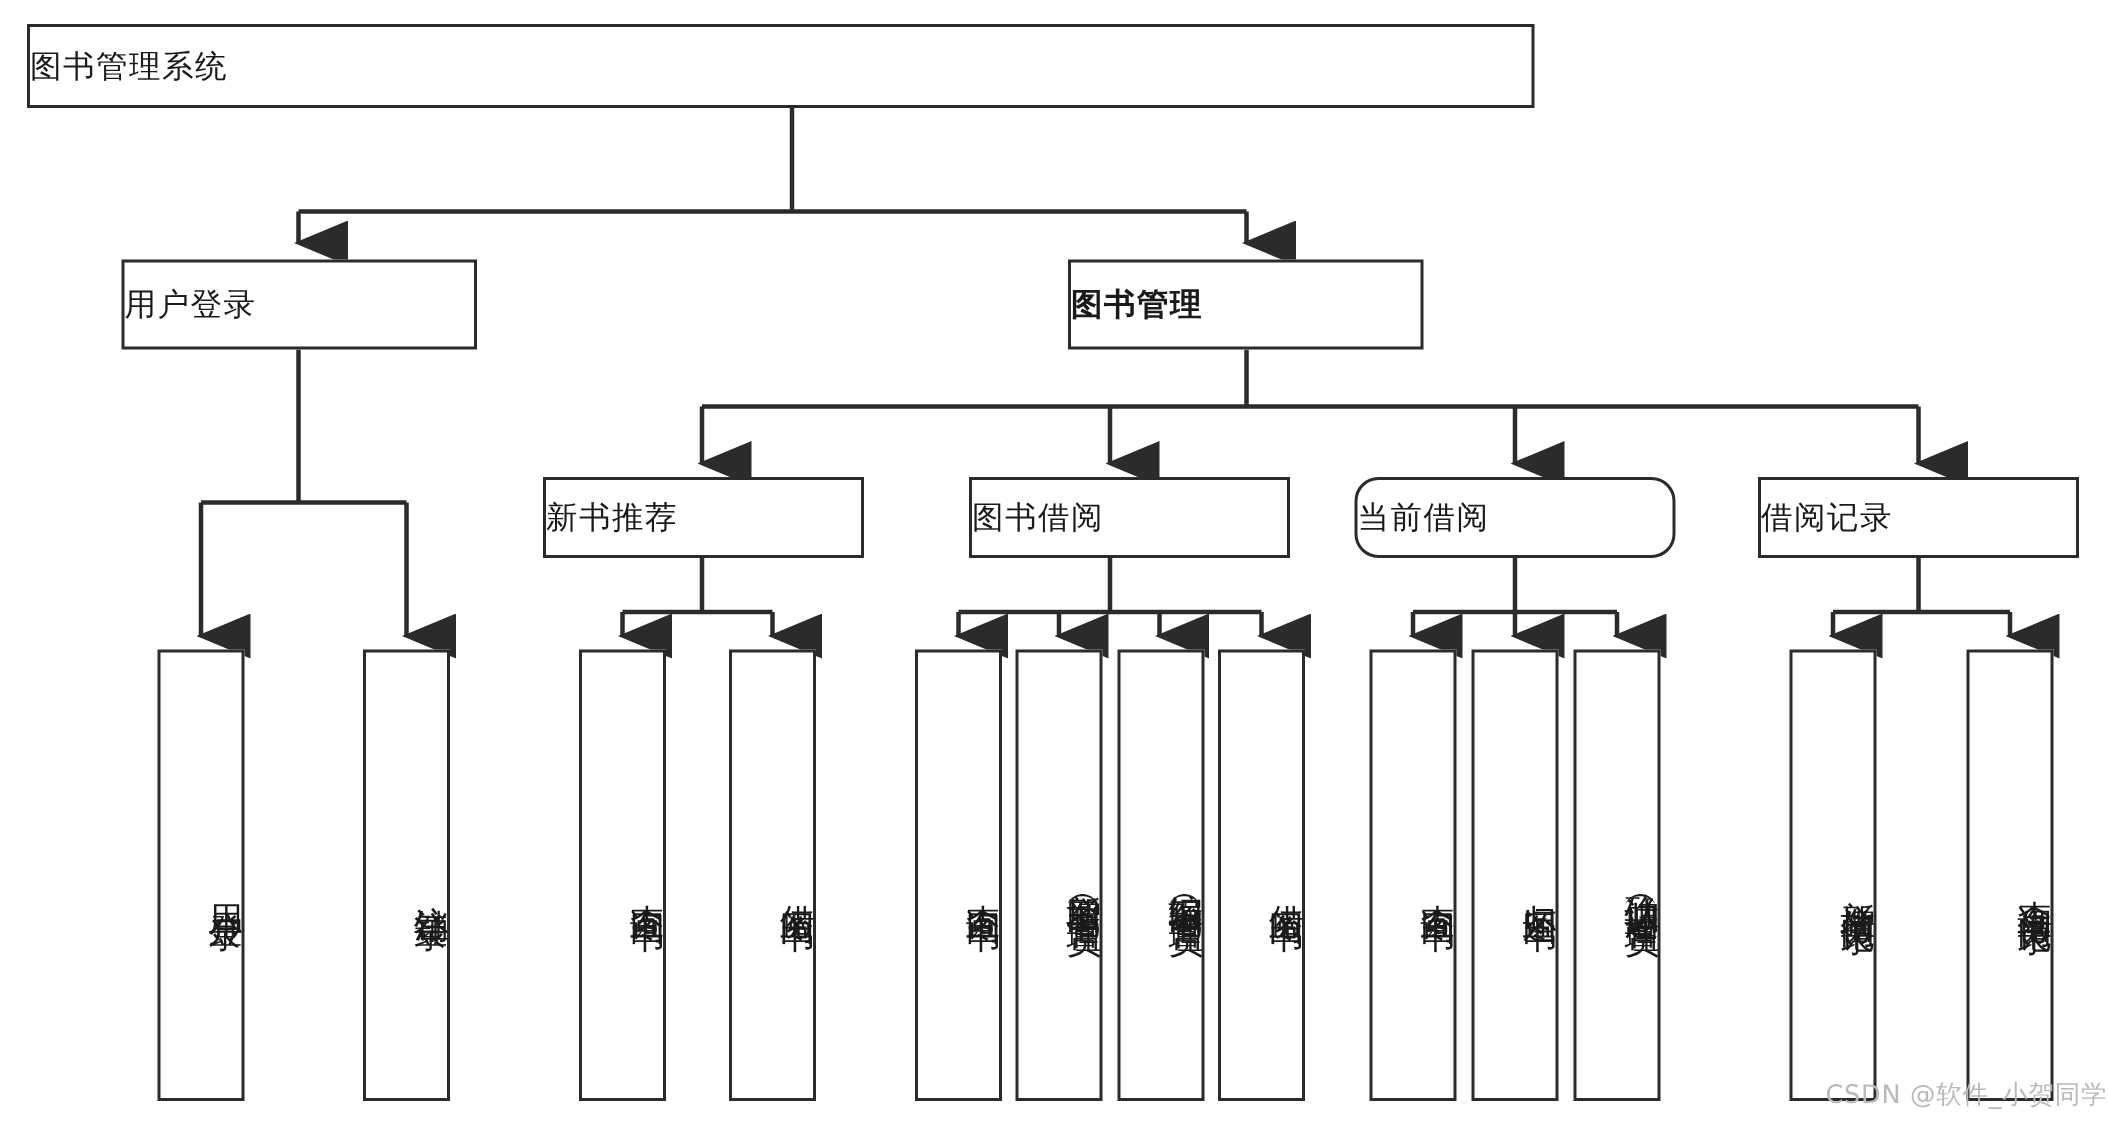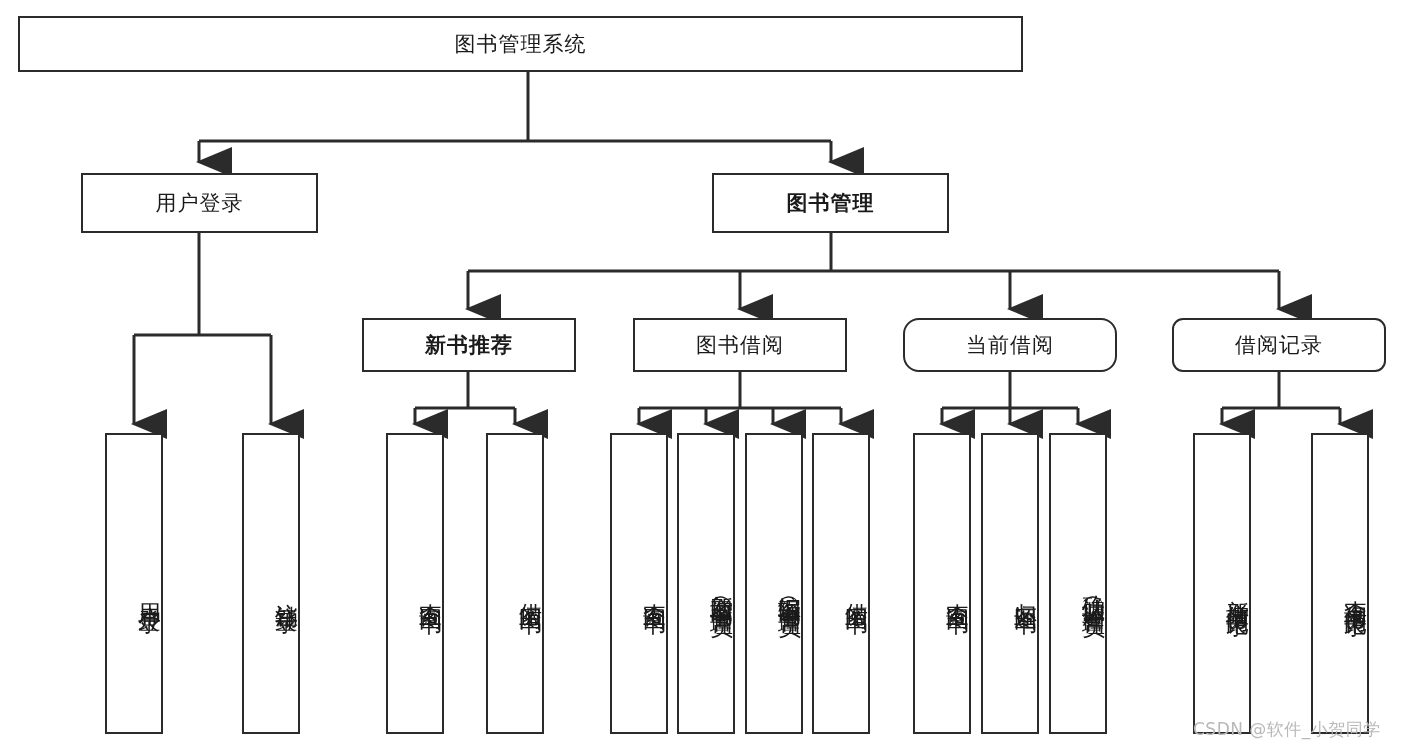--- a/index.html
+++ b/index.html
@@ -25,21 +25,20 @@
     height: 747px;
     pointer-events: none;
   }
   .node {
     position: absolute;
     box-sizing: border-box;
     border: 2px solid #2b2b2b;
     background: #ffffff;
     display: flex;
     align-items: center;
-    justify-content: center;
     color: #1a1a1a;
   }
   .node-h {
     font-size: 21px;
     letter-spacing: 1px;
     white-space: nowrap;
   }
   .node-v {
     writing-mode: vertical-rl;
     text-orientation: upright;
@@ -121,30 +120,30 @@
     <span>图书管理系统</span>
   </div>
 
   <div class="node node-h" style="left:81px; top:173px; width:237px; height:60px;">
     <span>用户登录</span>
   </div>
   <div class="node node-h" style="left:712px; top:173px; width:237px; height:60px;font-weight:bold;">
     <span>图书管理</span>
   </div>
 
-  <div class="node node-h" style="left:362px; top:318px; width:214px; height:54px;font-weight:bold;">
+  <div class="node node-h" style="left:362px; top:318px; width:214px; height:54px;">
     <span>新书推荐</span>
   </div>
-  <div class="node node-h" style="left:633px; top:318px; width:214px; height:54px;">
+  <div class="node node-h" style="left:646px; top:318px; width:214px; height:54px;">
     <span>图书借阅</span>
   </div>
   <div class="node node-h" style="left:903px; top:318px; width:214px; height:54px;border-radius:16px;">
     <span>当前借阅</span>
   </div>
-  <div class="node node-h" style="left:1172px; top:318px; width:214px; height:54px;border-radius:11px;">
+  <div class="node node-h" style="left:1172px; top:318px; width:214px; height:54px;">
     <span>借阅记录</span>
   </div>
 
   <div class="node node-v" style="left:105px; top:433px; width:58px; height:301px;">
     <span>用户登录</span>
   </div>
   <div class="node node-v" style="left:242px; top:433px; width:58px; height:301px;">
     <span>注销登录</span>
   </div>
 
@@ -178,15 +177,15 @@
     <span>确认归还（管理员）</span>
   </div>
 
   <div class="node node-v" style="left:1193px; top:433px; width:58px; height:301px;">
     <span>新增借阅记录</span>
   </div>
   <div class="node node-v" style="left:1311px; top:433px; width:58px; height:301px;">
     <span>查询借阅记录</span>
   </div>
 
-  <div class="watermark" style="left:1193px; top:718px;">CSDN @软件_小贺同学</div>
+  <div class="watermark" style="left:1193px; top:718px;padding-left:24px;">CSDN @软件_小贺同学</div>
 
 </div>
 
 </body></html>

